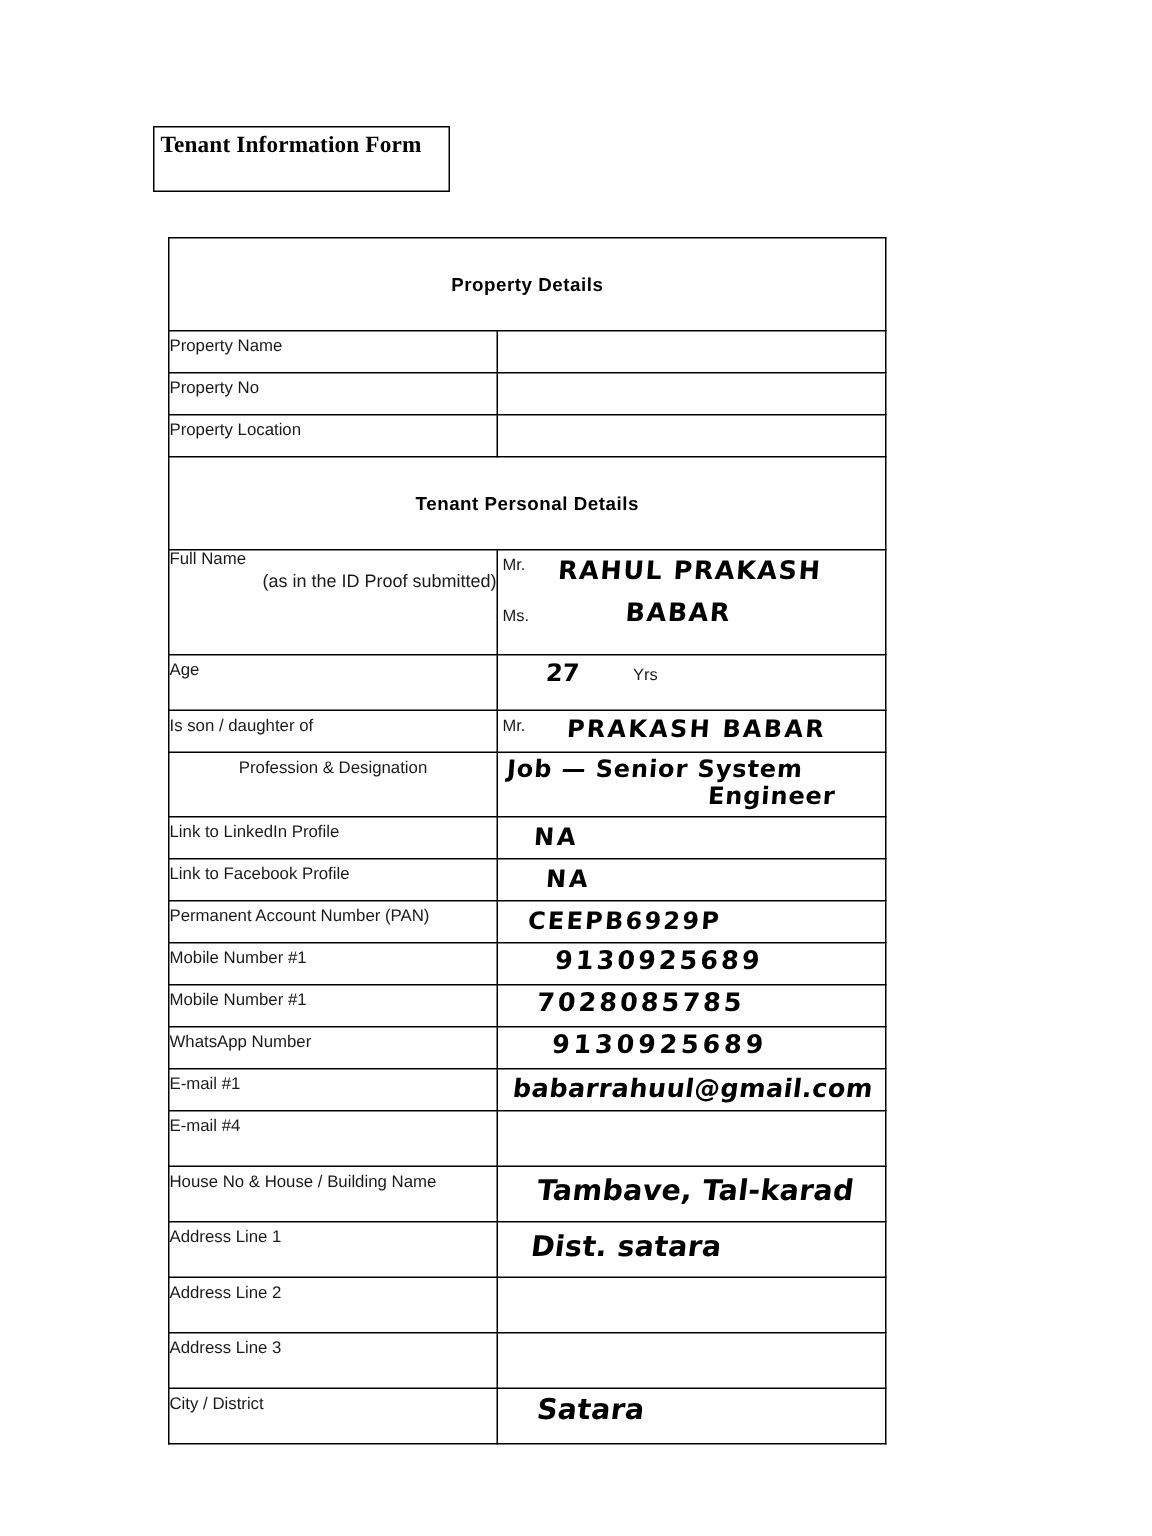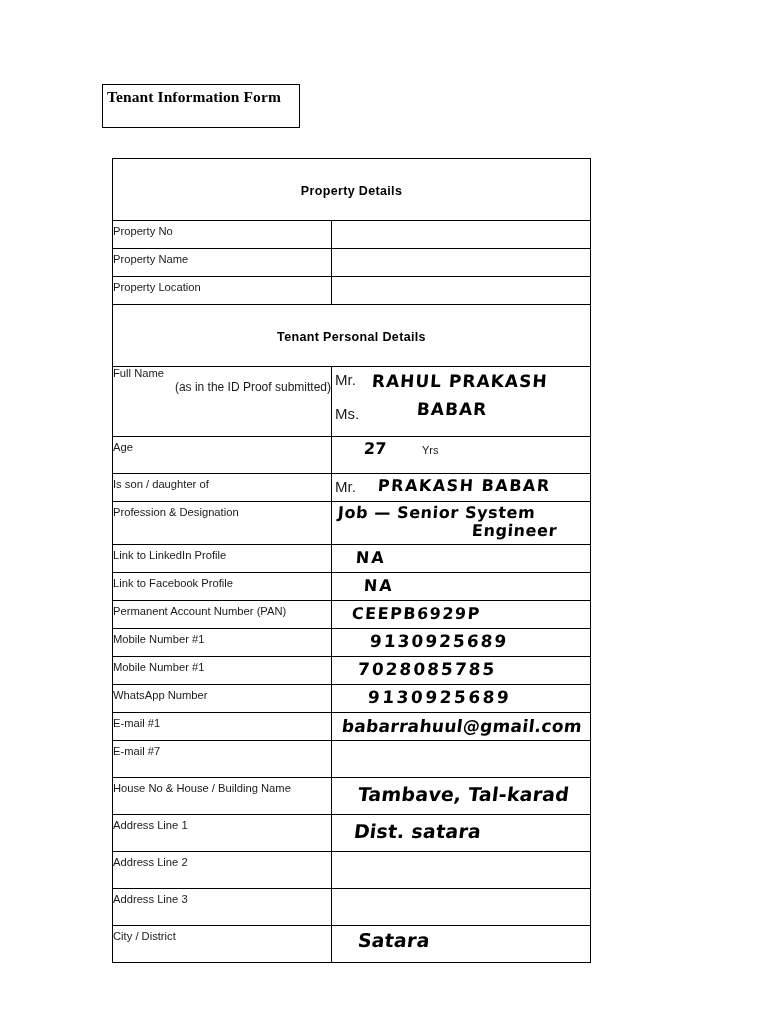--- a/index.html
+++ b/index.html
@@ -87,21 +87,21 @@
     text-align: right;
   }
 
   
   .value-cell {
     position: relative;
     padding: 0;
   }
   .prefix {
     position: absolute;
-    font-size: 15px;
+    font-size: 11px;
     color: #1a1a1a;
   }
   .prefix-mr { left: 3px; top: 4px; }
   .prefix-ms { left: 3px; top: 38px; }
   .suffix-yrs {
     position: absolute;
     left: 62px;
     top: 7px;
     font-size: 11px;
     color: #1a1a1a;
@@ -114,21 +114,21 @@
     font-family: "DejaVu Sans", sans-serif;
     font-weight: bold;
     color: #000000;
     white-space: nowrap;
     transform: skewX(-4deg);
   }
 
   
   .r-std td   { height: 28px; }
   .r-name td  { height: 70px; }
-  .r-prof td  { height: 43px; }
+  .r-prof td  { height: 43px; text-align: center; }
   .r-tall td  { height: 37px; }
   .r-addr td  { height: 37px; }
   .r-addr2 td { height: 37px; }
 
   
   .hw-name1   { left: 40px;  top: 4px;  font-size: 17px; letter-spacing: 1px; }
   .hw-name2   { left: 85px;  top: 32px; font-size: 17px; letter-spacing: 1px; }
   .hw-age     { left: 32px;  top: 2px;  font-size: 16px; letter-spacing: 0px; }
   .hw-father  { left: 46px;  top: 2px;  font-size: 16px; letter-spacing: 1.5px; }
   .hw-prof1   { left: 6px;   top: 1px;  font-size: 16px; letter-spacing: 0.6px; }
@@ -159,30 +159,30 @@
   <tbody>
 
     <tr class="section-row">
       <td colspan="2">
         <span class="section-title">Property Details</span>
       </td>
     </tr>
 
     <tr class="r-std">
       <td class="label-cell">
+        <span class="label-text">Property Name</span>
+      </td>
+      <td class="value-cell">
+        <span class="hand hw-na1"></span>
+      </td>
+    </tr>
+
+    <tr class="r-std">
+      <td class="label-cell">
         <span class="label-text">Property No</span>
-      </td>
-      <td class="value-cell">
-        <span class="hand hw-na1"></span>
-      </td>
-    </tr>
-
-    <tr class="r-std">
-      <td class="label-cell">
-        <span class="label-text">Property Name</span>
       </td>
       <td class="value-cell">
         <span class="hand hw-na1"></span>
       </td>
     </tr>
 
     <tr class="r-std">
       <td class="label-cell">
         <span class="label-text">Property Location</span>
       </td>
@@ -298,21 +298,21 @@
       <td class="label-cell">
         <span class="label-text">E-mail #1</span>
       </td>
       <td class="value-cell">
         <span class="hand hw-email">babarrahuul@gmail.com</span>
       </td>
     </tr>
 
     <tr class="r-tall">
       <td class="label-cell">
-        <span class="label-text">E-mail #7</span>
+        <span class="label-text">E-mail #4</span>
       </td>
       <td class="value-cell">
         <span class="hand hw-email"></span>
       </td>
     </tr>
 
 
     <tr class="r-addr">
       <td class="label-cell">
         <span class="label-text">House No &amp; House / Building Name</span>

